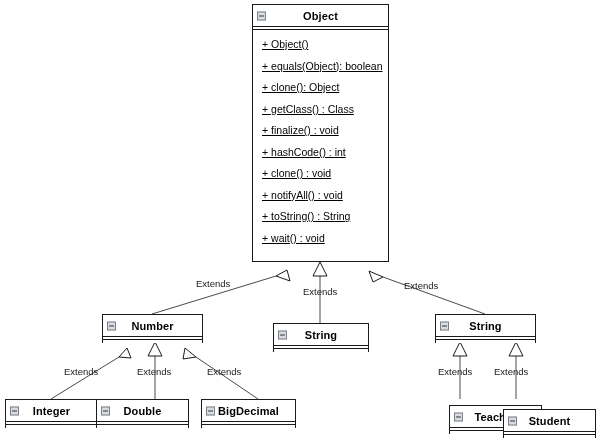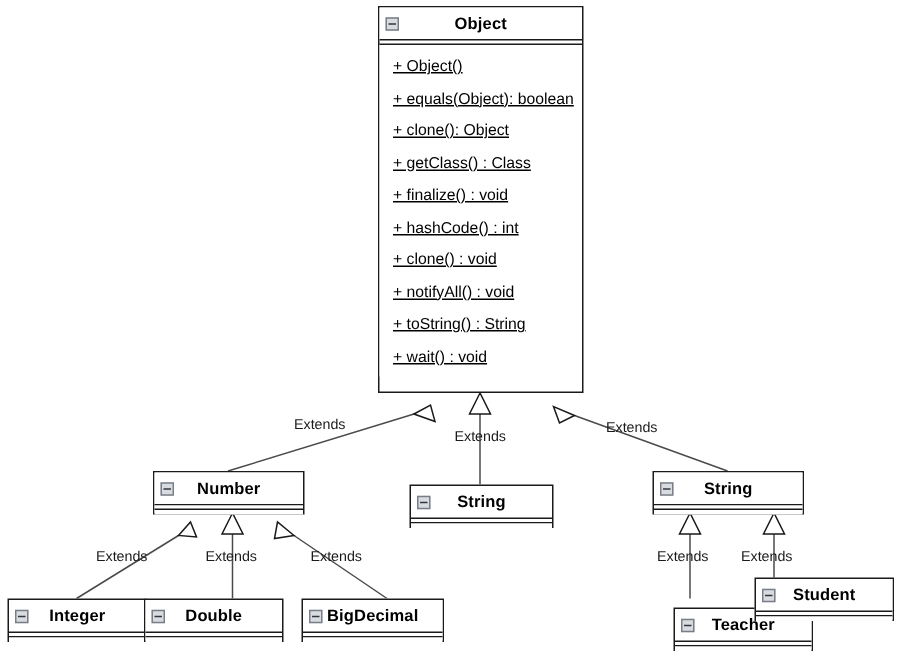--- a/index.html
+++ b/index.html
@@ -260,21 +260,21 @@
     <div class="uml-header">
       <span class="collapse-icon"></span>
       <span class="uml-title">Teacher</span>
     </div>
     <div class="uml-strips">
       <div class="strip"></div>
       <div class="strip"></div>
     </div>
   </div>
 
-  <div class="uml-class" style="left:503px; top:385px; width:93px; height:29px;">
+  <div class="uml-class" style="left:503px; top:409px; width:93px; height:29px;">
     <div class="uml-header">
       <span class="collapse-icon"></span>
       <span class="uml-title">Student</span>
     </div>
     <div class="uml-strips">
       <div class="strip"></div>
       <div class="strip"></div>
     </div>
   </div>
 

